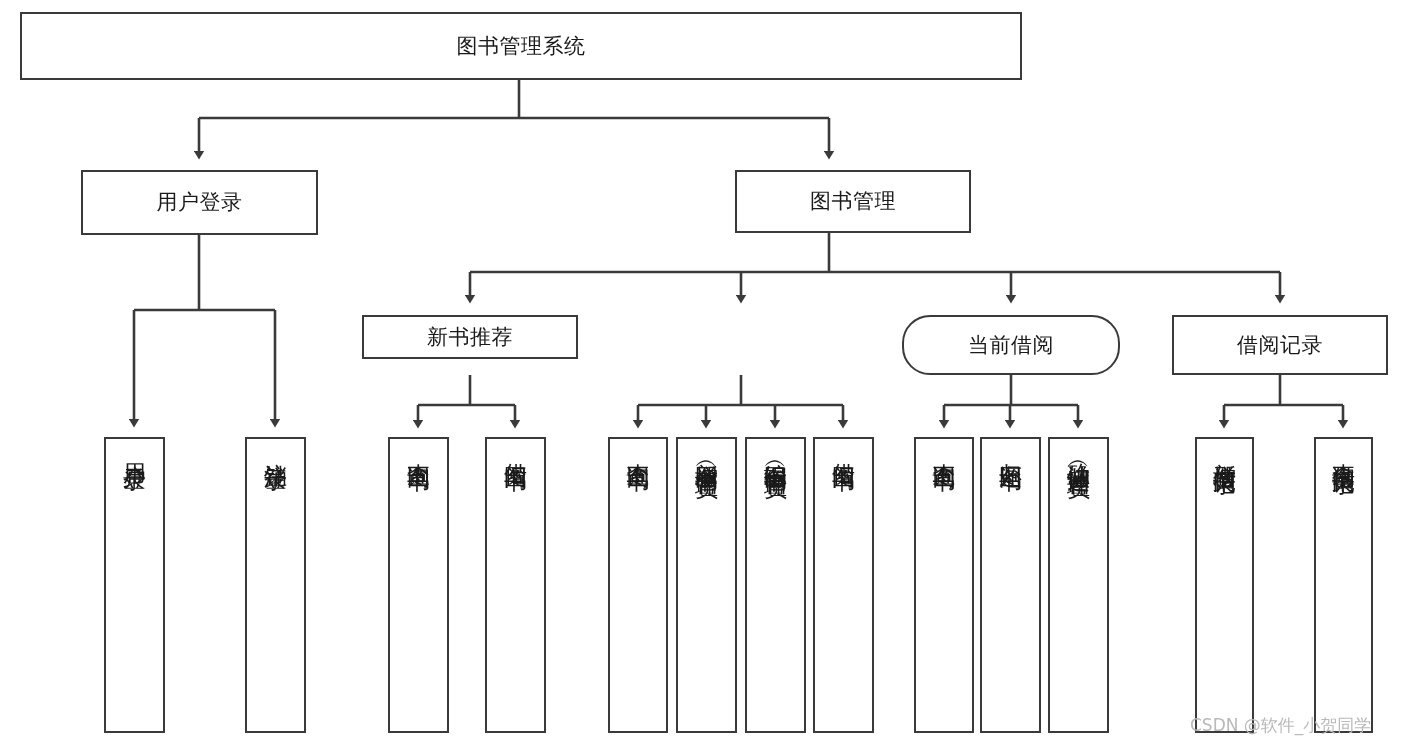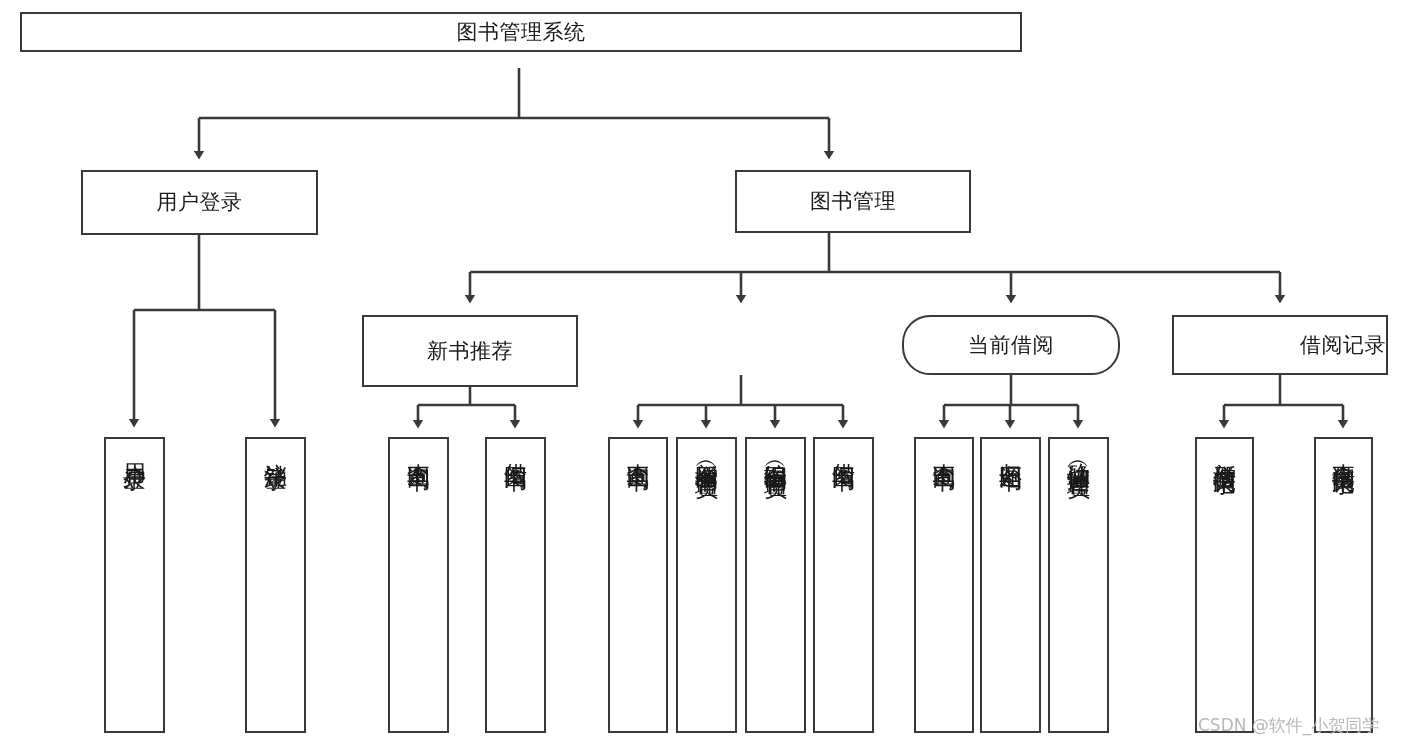--- a/index.html
+++ b/index.html
@@ -59,21 +59,20 @@
     white-space: nowrap;
   }
   .watermark {
     position: absolute;
     left: 1190px;
     top: 714px;
     font-size: 17px;
     color: #b9b9b9;
     white-space: nowrap;
     font-family: "DejaVu Sans", "Liberation Sans", sans-serif;
-    margin-left: 8px;
   }
 </style>
 </head>
 <body>
 
 <div id="canvas">
 
   <svg class="connectors" viewBox="0 0 1405 747" xmlns="http://www.w3.org/2000/svg">
     <defs>
       <marker id="arrow" markerWidth="10" markerHeight="11" refX="1.5" refY="5.5" orient="auto" markerUnits="userSpaceOnUse">
@@ -117,38 +116,38 @@
       <path d="M1010,405 L1010,421" marker-end="url(#arrow)"></path>
       <path d="M1078,405 L1078,421" marker-end="url(#arrow)"></path>
 
       <path d="M1280,375 L1280,405"></path>
       <path d="M1224,405 L1343,405"></path>
       <path d="M1224,405 L1224,421" marker-end="url(#arrow)"></path>
       <path d="M1343,405 L1343,421" marker-end="url(#arrow)"></path>
     </g>
   </svg>
 
-  <div class="node horiz" style="left:20px; top:12px; width:1002px; height:40px;">
+  <div class="node horiz" style="left:20px; top:12px; width:1002px; height:68px;">
     <span class="node-label">图书管理系统</span>
   </div>
 
   <div class="node horiz" style="left:81px; top:170px; width:237px; height:65px;">
     <span class="node-label">用户登录</span>
   </div>
   <div class="node horiz" style="left:711px; top:170px; width:236px; height:63px;margin-left:24px;">
     <span class="node-label">图书管理</span>
   </div>
 
-  <div class="node horiz" style="left:362px; top:315px; width:216px; height:72px;">
+  <div class="node horiz" style="left:362px; top:315px; width:216px; height:44px;">
     <span class="node-label">新书推荐</span>
   </div>
   <div class="node horiz" style="left:902px; top:315px; width:218px; height:60px;border-radius:28px;">
     <span class="node-label">当前借阅</span>
   </div>
-  <div class="node horiz" style="left:1172px; top:315px; width:216px; height:60px;justify-content:flex-end;">
+  <div class="node horiz" style="left:1172px; top:315px; width:216px; height:60px;">
     <span class="node-label">借阅记录</span>
   </div>
 
   <div class="node vert" style="left:104px; top:437px; width:61px; height:296px;">
     <span class="node-label">用户登录</span>
   </div>
   <div class="node vert" style="left:245px; top:437px; width:61px; height:296px;">
     <span class="node-label">注销登录</span>
   </div>
 

